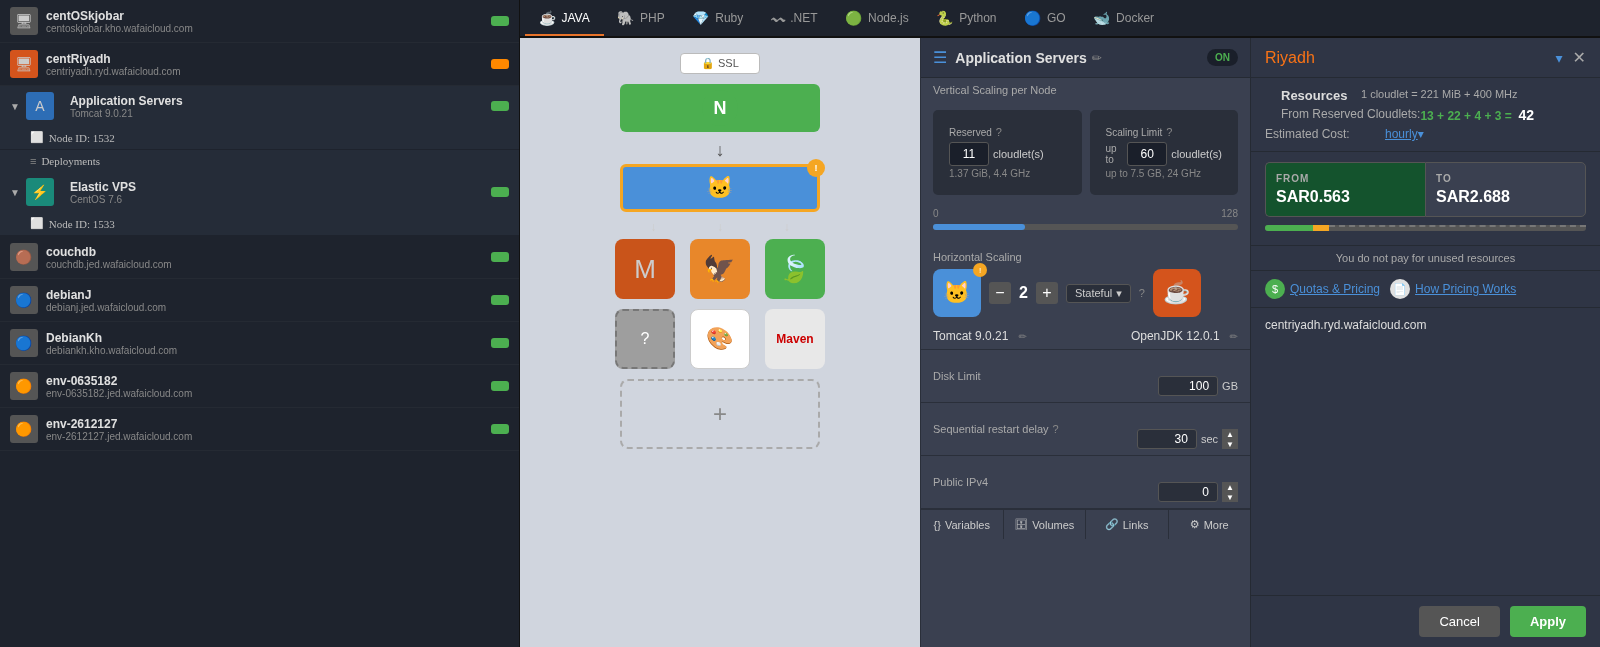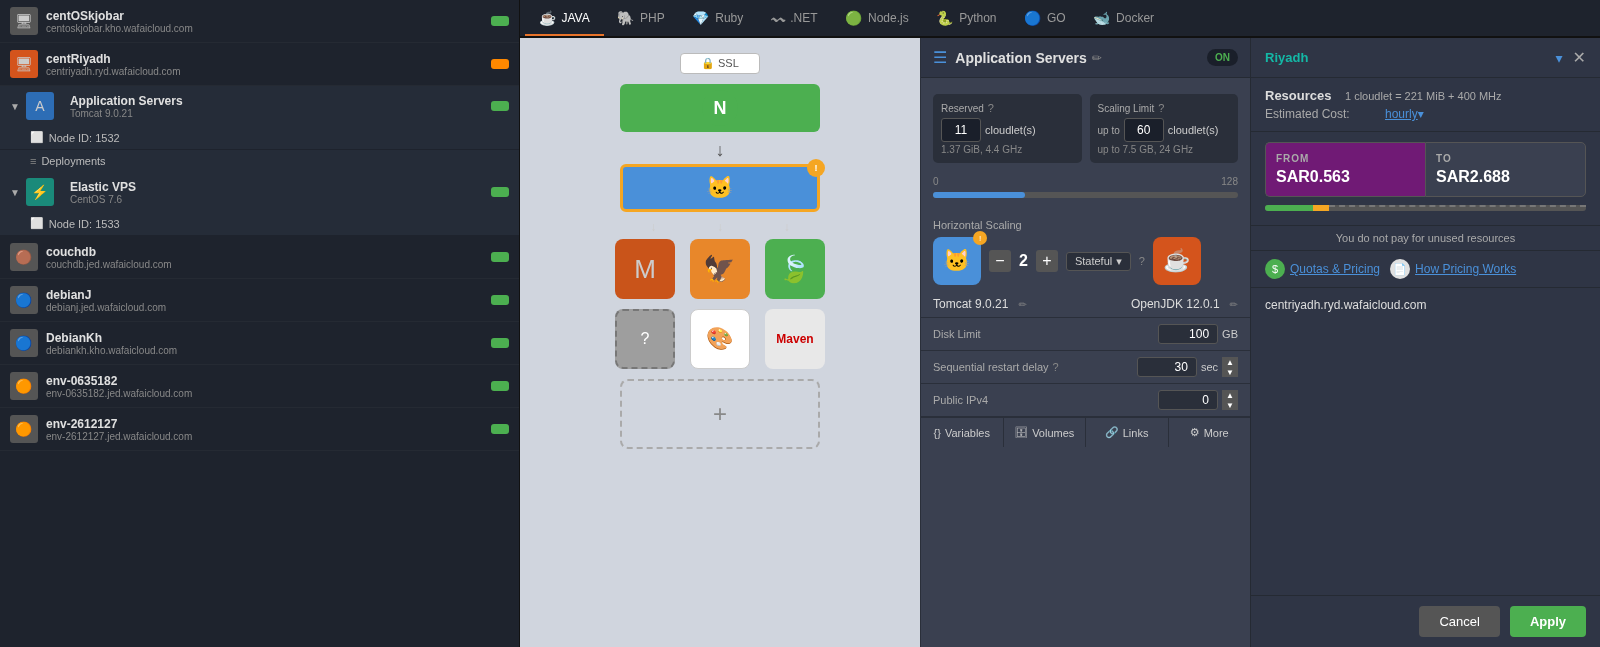--- a/index.html
+++ b/index.html
@@ -17,21 +17,21 @@
     .sidebar-text .name { color: #e0e0e0; font-size: 12px; font-weight: 600; }
     .sidebar-text .domain { color: #888; font-size: 10px; }
     .sidebar-badge { margin-left: auto; width: 18px; height: 10px; background: #4caf50; border-radius: 3px; flex-shrink: 0; }
     .sidebar-badge.orange { background: #ff8800; }
     .app-servers-group { background: #252c38; }
     .group-header { display: flex; align-items: center; padding: 6px 10px; }
     .group-label { color: #e0e0e0; font-size: 12px; font-weight: 700; margin-left: 8px; }
     .group-sublabel { color: #888; font-size: 10px; margin-left: 8px; }
     .group-item { display: flex; align-items: center; padding: 5px 10px 5px 30px; border-bottom: 1px solid #1e232d; }
     .group-item-icon { color: #888; margin-right: 5px; font-size: 11px; }
-    .group-item-label { color: #bbb; font-size: 11px; }
+    .group-item-label { color: #bbb; font-size: 11px; font-family: Liberation Serif, serif; }
     .deployments-row { display: flex; align-items: center; padding: 5px 10px 5px 30px; }
     .elastic-vps-group { background: #252c38; }
 
     
     .main { flex: 1; display: flex; flex-direction: column; background: #2a2f3a; overflow: hidden; }
 
     
     .tab-bar { display: flex; align-items: center; background: #1e232d; border-bottom: 2px solid #111; padding: 0 5px; height: 38px; flex-shrink: 0; }
     .tab { display: flex; align-items: center; padding: 8px 14px; cursor: pointer; color: #999; font-size: 12px; border-bottom: 2px solid transparent; margin-bottom: -2px; }
     .tab.active { color: #fff; border-bottom: 2px solid #e8732a; }
@@ -65,21 +65,21 @@
     
     .config-panel { width: 330px; background: #3a4050; border-left: 1px solid #2a2f3a; display: flex; flex-direction: column; overflow-y: auto; flex-shrink: 0; }
     .config-header { display: flex; align-items: center; padding: 10px 12px; background: #2f3545; border-bottom: 1px solid #252a33; }
     .config-header-icon { font-size: 16px; margin-right: 8px; color: #4a90d9; }
     .config-header-title { font-size: 14px; font-weight: 700; color: #e0e0e0; }
     .config-header-edit { margin-left: 5px; color: #888; font-size: 12px; cursor: pointer; }
     .config-toggle { margin-left: auto; background: #1a1f2a; border-radius: 12px; padding: 3px 8px; font-size: 10px; color: #4caf50; font-weight: bold; display: flex; align-items: center; gap: 4px; }
     .config-section-title { padding: 6px 12px; color: #aaa; font-size: 11px; }
     .scaling-section { padding: 8px 12px; }
     .scaling-boxes { display: flex; gap: 8px; }
-    .scaling-box { flex: 1; background: #2a2f3a; border-radius: 5px; padding: 8px; position: relative; margin-top: 8px; }
+    .scaling-box { flex: 1; background: #2a2f3a; border-radius: 5px; padding: 16px; position: relative; }
     .scaling-box-label { font-size: 10px; color: #aaa; margin-bottom: 4px; display: flex; align-items: center; gap: 4px; }
     .scaling-box-value { display: flex; align-items: center; gap: 4px; }
     .scaling-input { width: 40px; height: 24px; background: #1a1f2a; border: 1px solid #555; border-radius: 3px; color: #fff; text-align: center; font-size: 12px; }
     .scaling-unit { font-size: 11px; color: #ccc; }
     .scaling-sublabel { font-size: 10px; color: #888; margin-top: 2px; }
     .slider-row { padding: 5px 12px 10px; }
     .slider-track { height: 6px; background: #555; border-radius: 3px; position: relative; margin: 5px 0; }
     .slider-fill { height: 100%; background: #4a90d9; border-radius: 3px; width: 30%; }
     .horiz-section { padding: 6px 12px; }
     .horiz-label { font-size: 11px; color: #aaa; margin-bottom: 6px; }
@@ -88,46 +88,46 @@
     .node-badge2 { position: absolute; top: -6px; right: -6px; width: 14px; height: 14px; background: #f5a623; border-radius: 50%; font-size: 8px; color: white; display: flex; align-items: center; justify-content: center; }
     .counter-btn { width: 22px; height: 22px; background: #555; border: none; border-radius: 3px; color: #fff; font-size: 16px; cursor: pointer; display: flex; align-items: center; justify-content: center; }
     .counter-val { font-size: 16px; color: #fff; font-weight: bold; }
     .stateful-badge { background: #2a2f3a; border: 1px solid #555; border-radius: 3px; padding: 2px 8px; font-size: 11px; color: #ccc; display: flex; align-items: center; gap: 4px; cursor: pointer; }
     .node-icon-jdk { width: 48px; height: 48px; background: #d4541c; border-radius: 8px; display: flex; align-items: center; justify-content: center; font-size: 22px; }
     .software-row { display: flex; align-items: center; gap: 10px; padding: 6px 12px; border-bottom: 1px solid #2a2f3a; }
     .sw-label { font-size: 12px; color: #ddd; }
     .sw-edit { color: #888; font-size: 10px; cursor: pointer; }
     .form-row { display: flex; align-items: center; padding: 6px 12px; border-bottom: 1px solid #2a2f3a; }
     .form-label { flex: 1; font-size: 11px; color: #aaa; display: flex; align-items: center; gap: 4px; }
-    .form-control { display: flex; align-items: center; gap: 4px; }
+    .form-control { display: flex; align-items: center; gap: 4px; margin-top: 20px; }
     .form-val { font-size: 12px; color: #fff; background: #2a2f3a; border: 1px solid #555; border-radius: 3px; padding: 2px 8px; width: 60px; text-align: right; }
     .form-unit { font-size: 11px; color: #ccc; }
     .stepper { display: flex; flex-direction: column; }
     .stepper button { width: 16px; height: 10px; background: #555; border: none; color: #fff; font-size: 8px; cursor: pointer; }
     .toggle-off { background: #555; border-radius: 10px; padding: 2px 6px; font-size: 10px; color: #fff; display: inline-block; }
     .bottom-tabs { display: flex; border-top: 1px solid #2a2f3a; }
     .bottom-tab { flex: 1; padding: 8px 4px; text-align: center; font-size: 11px; color: #ccc; cursor: pointer; border-right: 1px solid #2a2f3a; display: flex; align-items: center; justify-content: center; gap: 4px; }
     .bottom-tab:last-child { border-right: none; }
 
     
     .far-right { width: 350px; background: #2f3545; border-left: 1px solid #252a33; display: flex; flex-direction: column; flex-shrink: 0; }
     .far-right-header { display: flex; align-items: center; padding: 10px 14px; border-bottom: 1px solid #252a33; }
-    .far-right-title { font-size: 13px; font-weight: 700; color: #14b8a6; margin-right: auto; }
+    .far-right-title { font-size: 16px; font-weight: 400; color: #f97316; margin-right: auto; }
     .far-right-dropdown { color: #4a90d9; font-size: 14px; cursor: pointer; margin-left: 4px; }
     .close-btn { margin-left: 10px; background: none; border: none; color: #aaa; font-size: 16px; cursor: pointer; }
     .resources-section { padding: 10px 14px; border-bottom: 1px solid #252a33; }
-    .res-row { display: flex; align-items: center; margin-bottom: 4px; font-size: 12px; }
+    .res-row { display: flex; align-items: flex-start; margin-bottom: 4px; font-size: 12px; margin-left: 16px; }
     .res-label { color: #aaa; min-width: 80px; }
     .res-math { color: #ddd; }
     .est-row { display: flex; align-items: flex-end; font-size: 12px; }
     .est-label { color: #aaa; min-width: 120px; }
     .est-val { color: #4a90d9; text-decoration: underline; cursor: pointer; }
     .price-section { padding: 10px 14px; border-bottom: 1px solid #252a33; }
     .price-boxes { display: flex; gap: 0; }
-    .price-box { flex: 1; background: #701a75; border: 1px solid #555; padding: 10px; }
+    .price-box { flex: 1; background: #14532d; border: 1px solid #555; padding: 10px; }
     .price-box.left { border-radius: 5px 0 0 5px; border-right: none; }
     .price-box.right { border-radius: 0 5px 5px 0; background: #3a4050; }
     .price-box-label { font-size: 10px; color: #aaa; font-weight: bold; letter-spacing: 1px; margin-bottom: 4px; }
     .price-box-val { font-size: 16px; color: #fff; font-weight: bold; }
     .price-bar-row { margin-top: 8px; position: relative; height: 10px; }
     .price-bar-bg { height: 6px; background: #555; border-radius: 3px; }
     .price-bar-green { position: absolute; top: 0; left: 0; height: 6px; background: #4caf50; border-radius: 3px 0 0 3px; width: 15%; }
     .price-bar-yellow { position: absolute; top: 0; left: 15%; height: 6px; background: #f5a623; width: 5%; }
     .price-bar-dots { position: absolute; top: 0; left: 20%; right: 0; height: 6px; border-top: 2px dashed #777; }
     .unused-note { padding: 6px 14px; font-size: 11px; color: #aaa; text-align: center; border-bottom: 1px solid #252a33; }
@@ -341,20 +341,21 @@
     <div class="config-panel">
       <div class="config-header">
         <span class="config-header-icon">☰</span>
         <span class="config-header-title">Application Servers</span>
         <span class="config-header-edit">✏</span>
         <div class="config-toggle">
           <span>ON</span>
         </div>
       </div>
 
+      <div class="config-section-title">Vertical Scaling per Node</div>
 
       <div class="scaling-section">
         <div class="scaling-boxes">
           <div class="scaling-box">
             <div class="scaling-box-label">
               <span>Reserved</span>
               <span class="help-icon">?</span>
             </div>
             <div class="scaling-box-value">
               <input class="scaling-input" value="11" style="">
@@ -476,20 +477,27 @@
         <span class="far-right-title">Riyadh</span>
         <span class="far-right-dropdown">▾</span>
         <button class="close-btn">✕</button>
       </div>
 
       <div class="resources-section">
         <div class="res-row">
           <span class="res-label" style="font-weight:bold;color:#ddd;font-size:13px;">Resources</span>
           <span class="res-math" style="color:#aaa;font-size:11px;">1 cloudlet = 221 MiB + 400 MHz</span>
         </div>
+        <div class="res-row">
+          <span class="res-label">From Reserved Cloudlets:</span>
+          <span class="res-math">
+            <span style="color:#4caf50;font-weight:bold;">13 + 22 + 4 + 3 =</span>
+            &nbsp;<span style="color:#fff;font-weight:bold;font-size:14px;">42</span>
+          </span>
+        </div>
         <div class="est-row">
           <span class="est-label">Estimated Cost:</span>
           <span class="est-val">hourly</span>
           <span style="color:#4a90d9;">▾</span>
         </div>
       </div>
 
       <div class="price-section">
         <div class="price-boxes">
           <div class="price-box left">

